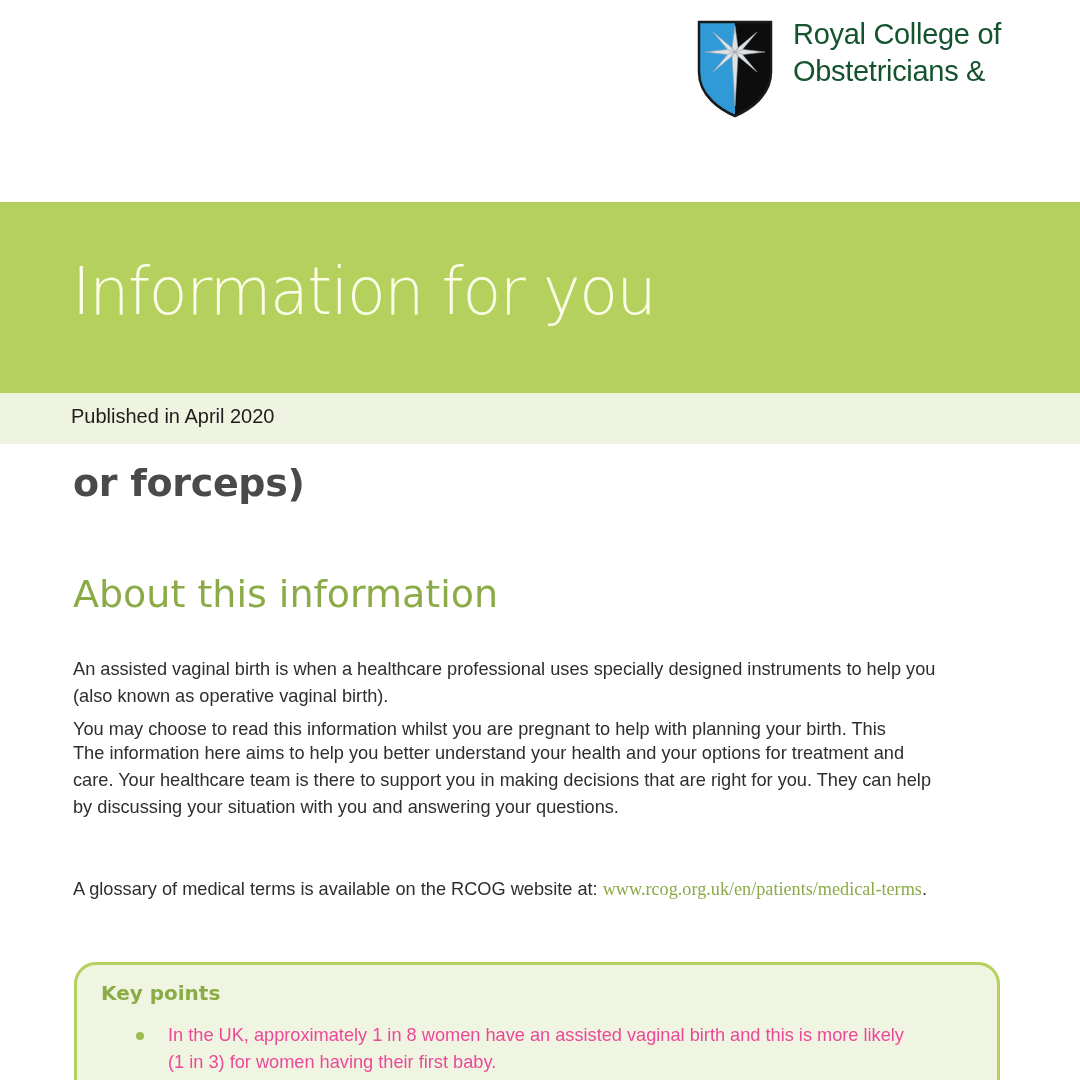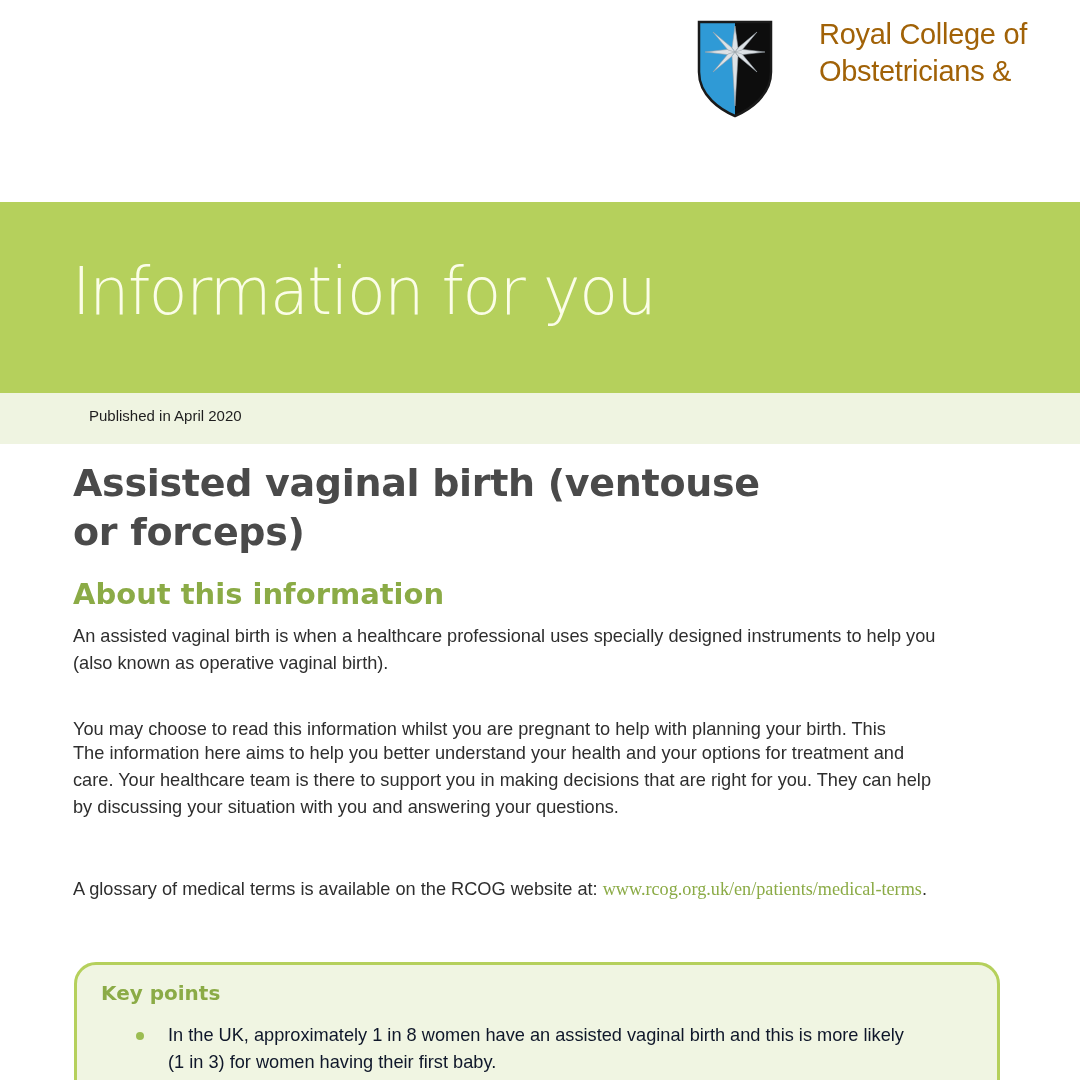--- a/index.html
+++ b/index.html
@@ -12,23 +12,22 @@
   }
   .logo {
     position: absolute; left: 697px; top: 20px;
     display: flex; align-items: flex-start;
   }
   .shield { width: 76px; height: 98px; }
   .logo-text {
     position: absolute; left: 96px; top: -4px;
     width: 260px;
     font-family: "Liberation Sans", sans-serif;
-    font-size: 29px; line-height: 37px; color: #a16207;
+    font-size: 29px; line-height: 37px; color: #14532d;
     letter-spacing: -0.3px;
-    margin-left: 26px;
   }
   .logo-text div { white-space: nowrap; }
 
   .banner {
     position: absolute; left: 0; top: 202px; width: 1080px; height: 191px;
     background: #b5d05c;
   }
   .banner-title {
     position: absolute; left: 72px; top: 252px;
     font-family: "DejaVu Sans", sans-serif;
@@ -38,35 +37,35 @@
     letter-spacing: -1.5px;
     white-space: nowrap;
     -webkit-text-stroke: 0px;
     transform: scaleX(0.96); transform-origin: left;
   }
   .pub-band {
     position: absolute; left: 0; top: 393px; width: 1080px; height: 51px;
     background: #eff4e1;
   }
   .pub-text {
-    position: absolute; left: 89px; top: 404px;
+    position: absolute; left: 71px; top: 404px;
     font-family: "Liberation Sans", sans-serif;
-    font-size: 15px; line-height: 24px; color: #1e1e1e;
+    font-size: 20px; line-height: 24px; color: #1e1e1e;
     white-space: nowrap;
   }
   .doc-title {
     position: absolute; left: 73px; top: 459px; width: 800px;
     font-family: "DejaVu Sans", sans-serif; font-weight: bold;
     font-size: 38px; line-height: 49px; color: #4a4a4a;
     letter-spacing: -0.3px;
   }
   .section-heading {
     position: absolute; left: 73px; top: 576px;
-    font-family: "DejaVu Sans", sans-serif; font-weight: bold;
-    font-size: 29px; line-height: 36px; color: #8bab46;
+    font-family: "DejaVu Sans", sans-serif; font-weight: normal;
+    font-size: 38px; line-height: 36px; color: #8bab46;
     white-space: nowrap;
   }
   .para {
     position: absolute; left: 73px; width: 960px;
     font-family: "Liberation Sans", sans-serif;
     font-size: 18.2px; line-height: 27px; color: #2e2e2e;
     margin: 0;
   }
   .para .line { display: block; white-space: nowrap; }
   .link { color: #8bab46; font-family: Liberation Serif, serif; }
@@ -89,21 +88,21 @@
     position: absolute; left: 136px; top: 1022px; width: 860px;
   }
   .bullet-dot {
     position: absolute; left: 0; top: 10px;
     width: 8px; height: 8px; border-radius: 50%;
     background: #9bbd52;
   }
   .bullet-text {
     position: absolute; left: 32px; top: 0;
     font-family: "Liberation Sans", sans-serif;
-    font-size: 18.2px; line-height: 27px; color: #0f172a;
+    font-size: 18.2px; line-height: 27px; color: #ec4899;
   }
   .bullet-text .line { display: block; white-space: nowrap; }
 </style>
 </head>
 <body>
 
 <div class="logo">
   <svg class="shield" viewBox="0 0 76 98" xmlns="http://www.w3.org/2000/svg">
     <defs>
       <clipPath id="sh">
@@ -133,27 +132,26 @@
   </div>
 </div>
 
 <div class="banner"></div>
 <div class="banner-title">Information for you</div>
 
 <div class="pub-band"></div>
 <div class="pub-text">Published in April 2020</div>
 
 <h1 class="doc-title" style="margin:0">
-  <span style="display:block">Assisted vaginal birth (ventouse</span>
   <span style="display:block">or forceps)</span>
 </h1>
 
 <h2 class="section-heading" style="margin:0">About this information</h2>
 
-<p class="para" style="top:623px">
+<p class="para" style="top:656px">
   <span class="line">An assisted vaginal birth is when a healthcare professional uses specially designed instruments to help you</span>
   <span class="line">(also known as operative vaginal birth).</span>
 </p>
 
 <p class="para" style="top:716px">
   <span class="line">You may choose to read this information whilst you are pregnant to help with planning your birth. This</span>
 </p>
 
 <p class="para" style="top:740px">
   <span class="line">The information here aims to help you better understand your health and your options for treatment and</span>

